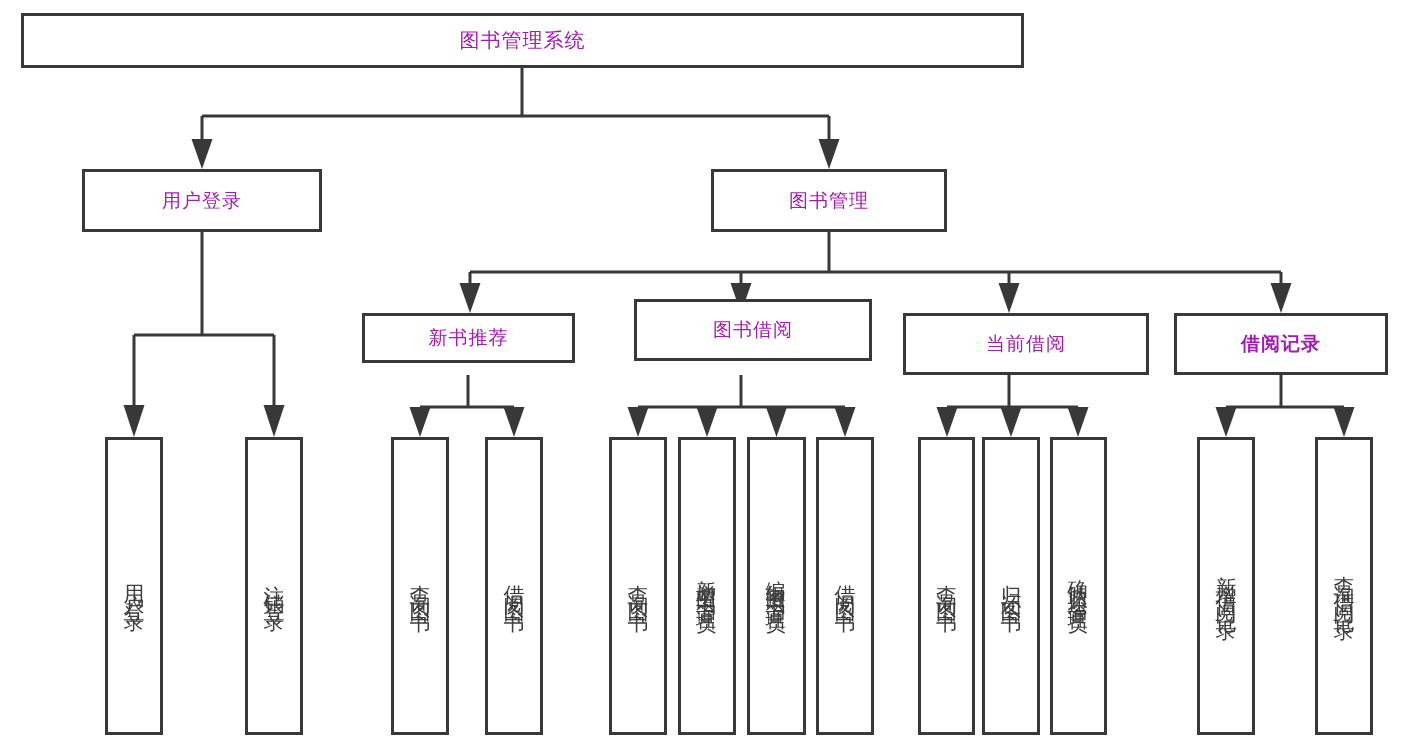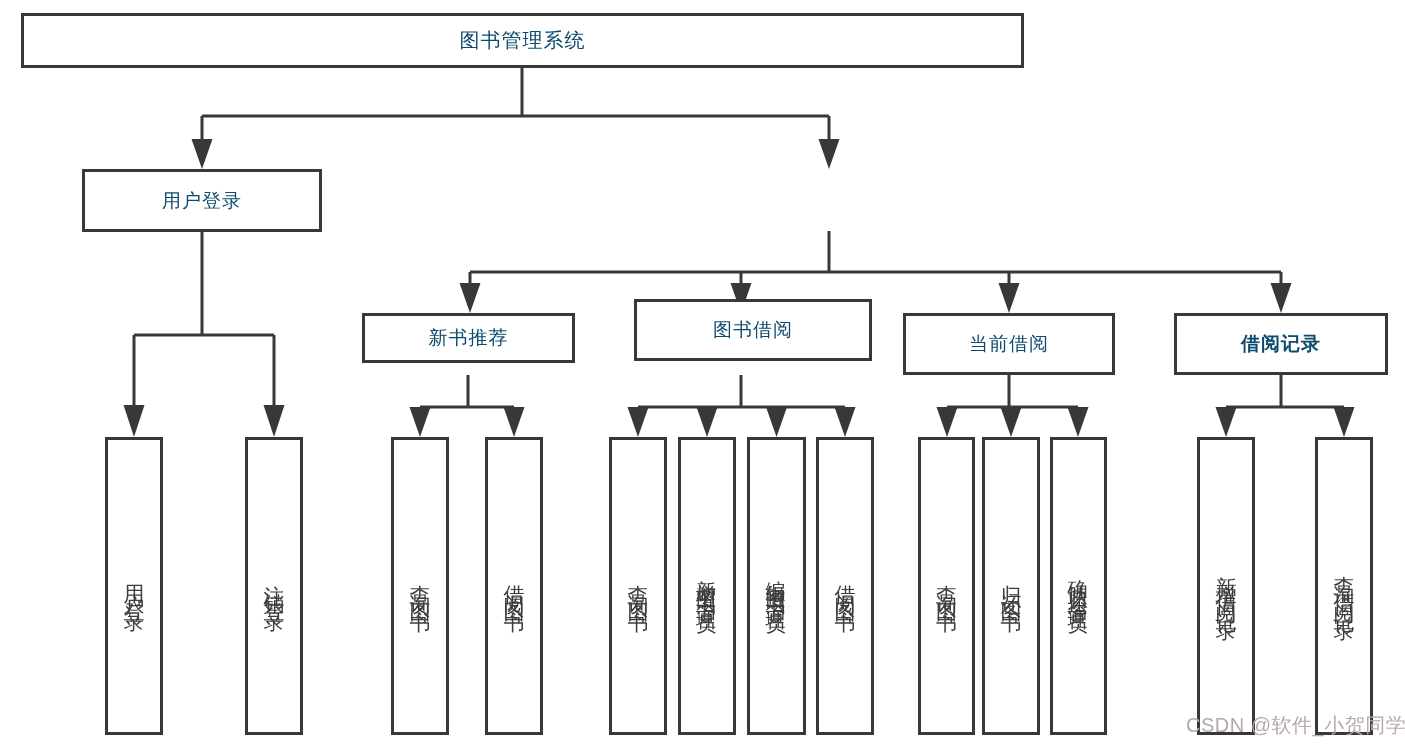--- a/index.html
+++ b/index.html
@@ -5,21 +5,21 @@
   html,body { margin:0; padding:0; background:#ffffff; }
   .stage {
     position:relative; width:1405px; height:747px; background:#ffffff;
     font-family:"Liberation Sans", sans-serif; overflow:hidden;
   }
   .wires { position:absolute; left:0; top:0; width:1405px; height:747px; }
   .node {
     position:absolute; box-sizing:border-box;
     border:3px solid #383838; background:#ffffff;
     display:flex; align-items:center; justify-content:center;
-    font-size:19px; letter-spacing:1px; color:#0c4a6e;
+    font-size:19px; letter-spacing:1px; color:#a21caf;
     white-space:nowrap;
   }
   .node--root { font-size:20px; }
   .leaf {
     position:absolute; box-sizing:border-box; top:437px; height:298px;
     border:3px solid #383838; background:#ffffff;
     display:flex; align-items:center; justify-content:center;
     writing-mode:vertical-rl; text-orientation:mixed;
     font-size:21px; letter-spacing:9px; color:#3d3d3d;
   }
@@ -70,39 +70,39 @@
       <polygon points="1000.5,407 1021.5,407 1011,437"></polygon>
       <polygon points="1067.5,407 1088.5,407 1078,437"></polygon>
       <polygon points="1215.5,407 1236.5,407 1226,437"></polygon>
       <polygon points="1333.5,407 1354.5,407 1344,437"></polygon>
     </g>
   </svg>
 
   <div class="node node--root" style="left:21px; top:13px; width:1003px; height:55px;">图书管理系统</div>
 
   <div class="node" style="left:82px; top:169px; width:240px; height:63px;">用户登录</div>
+  <div class="node" style="left:711px; top:169px; width:236px; height:63px;">图书管理</div>
 
   <div class="node" style="left:362px; top:313px; width:213px; height:50px;">新书推荐</div>
   <div class="node" style="left:634px; top:299px; width:238px; height:62px;">图书借阅</div>
-  <div class="node" style="left:903px; top:313px; width:212px; height:62px;">当前借阅</div>
+  <div class="node" style="left:903px; top:313px; width:246px; height:62px;">当前借阅</div>
   <div class="node" style="left:1174px; top:313px; width:214px; height:62px;font-weight:bold;">借阅记录</div>
 
   <div class="leaf" style="left:105px; width:58px;">用户登录</div>
   <div class="leaf" style="left:245px; width:58px;">注销登录</div>
 
   <div class="leaf" style="left:391px; width:58px;">查询图书</div>
   <div class="leaf" style="left:485px; width:58px;">借阅图书</div>
 
   <div class="leaf" style="left:609px; width:58px;">查询图书</div>
   <div class="leaf leaf--long" style="left:678px; width:58px;">新增图书（管理员）</div>
   <div class="leaf leaf--long" style="left:747px; width:59px;">编辑图书（管理员）</div>
   <div class="leaf" style="left:816px; width:58px;">借阅图书</div>
 
   <div class="leaf" style="left:918px; width:57px;">查询图书</div>
   <div class="leaf" style="left:982px; width:58px;">归还图书</div>
   <div class="leaf leaf--long" style="left:1050px; width:57px;">确认归还（管理员）</div>
 
   <div class="leaf" style="left:1197px; width:58px;">新增借阅记录</div>
   <div class="leaf" style="left:1315px; width:58px;">查询借阅记录</div>
 
-  <div class="watermark">CSDN @软件_小贺同学</div>
 
 </div>
 
 </body></html>

